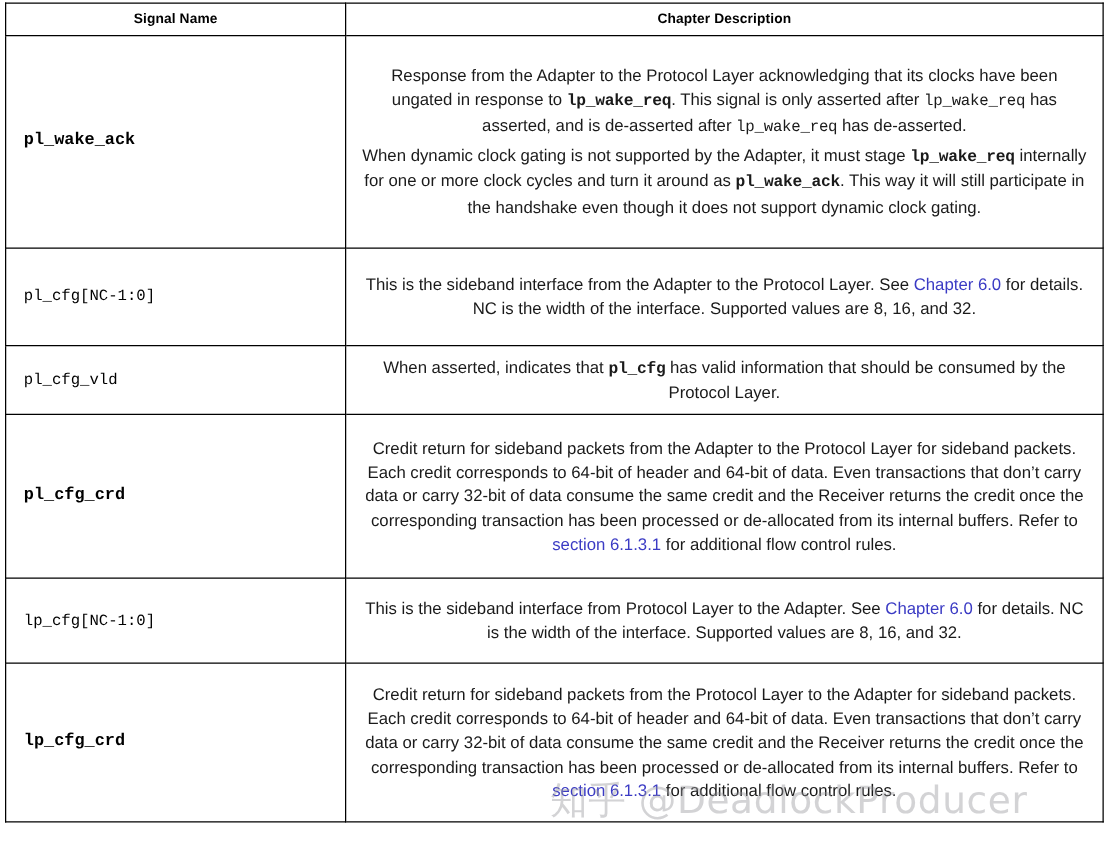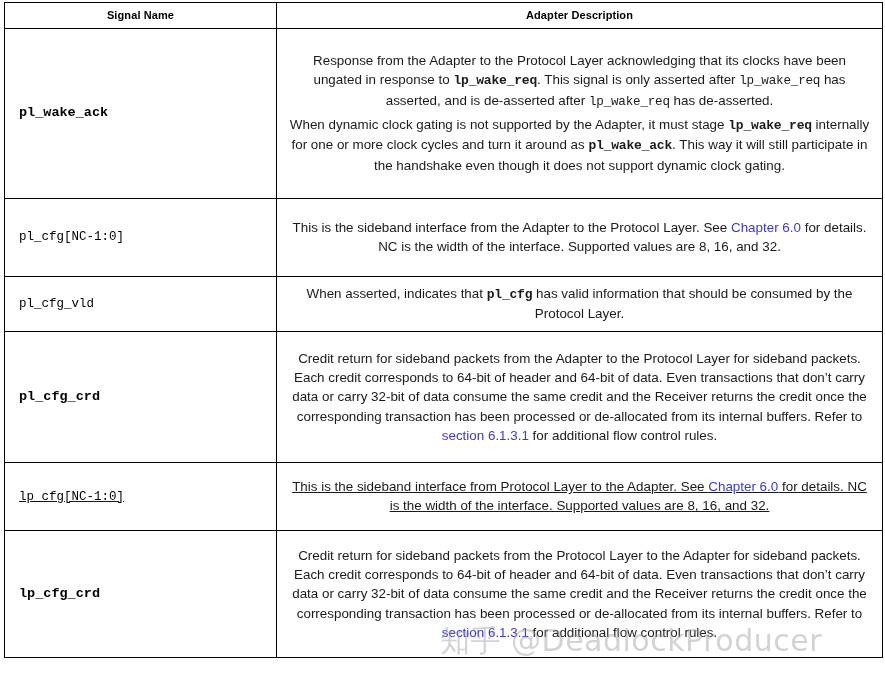--- a/index.html
+++ b/index.html
@@ -111,21 +111,21 @@
 <div class="sheet">
 
   <table class="signal-table">
     <colgroup>
       <col class="c-name">
       <col class="c-desc">
     </colgroup>
     <thead>
       <tr>
         <th class="col-head">Signal Name</th>
-        <th class="col-head">Adapter Description</th>
+        <th class="col-head">Chapter Description</th>
       </tr>
     </thead>
     <tbody id="table-body">
         <tr style="height: 170px;">
           <td class="name-cell strong">pl_wake_ack</td>
           <td class="desc-cell">
             <p>Response from the Adapter to the Protocol Layer acknowledging that its clocks have been ungated in response to <span class="mono-b">lp_wake_req</span>. This signal is only asserted after <span class="mono">lp_wake_req</span> has asserted, and is de-asserted after <span class="mono">lp_wake_req</span> has de-asserted.</p>
             <p>When dynamic clock gating is not supported by the Adapter, it must stage <span class="mono-b">lp_wake_req</span> internally for one or more clock cycles and turn it around as <span class="mono-b">pl_wake_ack</span>. This way it will still participate in the handshake even though it does not support dynamic clock gating.</p>
           </td>
         </tr>
@@ -140,21 +140,21 @@
           <td class="desc-cell">
             <p>When asserted, indicates that <span class="mono-b">pl_cfg</span> has valid information that should be consumed by the Protocol Layer.</p>
           </td>
         </tr>
         <tr style="height: 131px;">
           <td class="name-cell strong">pl_cfg_crd</td>
           <td class="desc-cell">
             <p>Credit return for sideband packets from the Adapter to the Protocol Layer for sideband packets. Each credit corresponds to 64-bit of header and 64-bit of data. Even transactions that don’t carry data or carry 32-bit of data consume the same credit and the Receiver returns the credit once the corresponding transaction has been processed or de-allocated from its internal buffers. Refer to <a class="xref" href="#" style="color: rgb(59, 59, 196);">section 6.1.3.1</a> for additional flow control rules.</p>
           </td>
         </tr>
-        <tr style="height: 68px; text-decoration: underline;">
+        <tr style="height: 68px;">
           <td class="name-cell light">lp_cfg[NC-1:0]</td>
           <td class="desc-cell">
             <p>This is the sideband interface from Protocol Layer to the Adapter. See <a class="xref" href="#" style="color: rgb(59, 59, 196);">Chapter 6.0</a> for details. NC is the width of the interface. Supported values are 8, 16, and 32.</p>
           </td>
         </tr>
         <tr style="height: 127px;">
           <td class="name-cell strong">lp_cfg_crd</td>
           <td class="desc-cell">
             <p>Credit return for sideband packets from the Protocol Layer to the Adapter for sideband packets. Each credit corresponds to 64-bit of header and 64-bit of data. Even transactions that don’t carry data or carry 32-bit of data consume the same credit and the Receiver returns the credit once the corresponding transaction has been processed or de-allocated from its internal buffers. Refer to <a class="xref" href="#" style="color: rgb(59, 59, 196);">section 6.1.3.1</a> for additional flow control rules.</p>
           </td>

